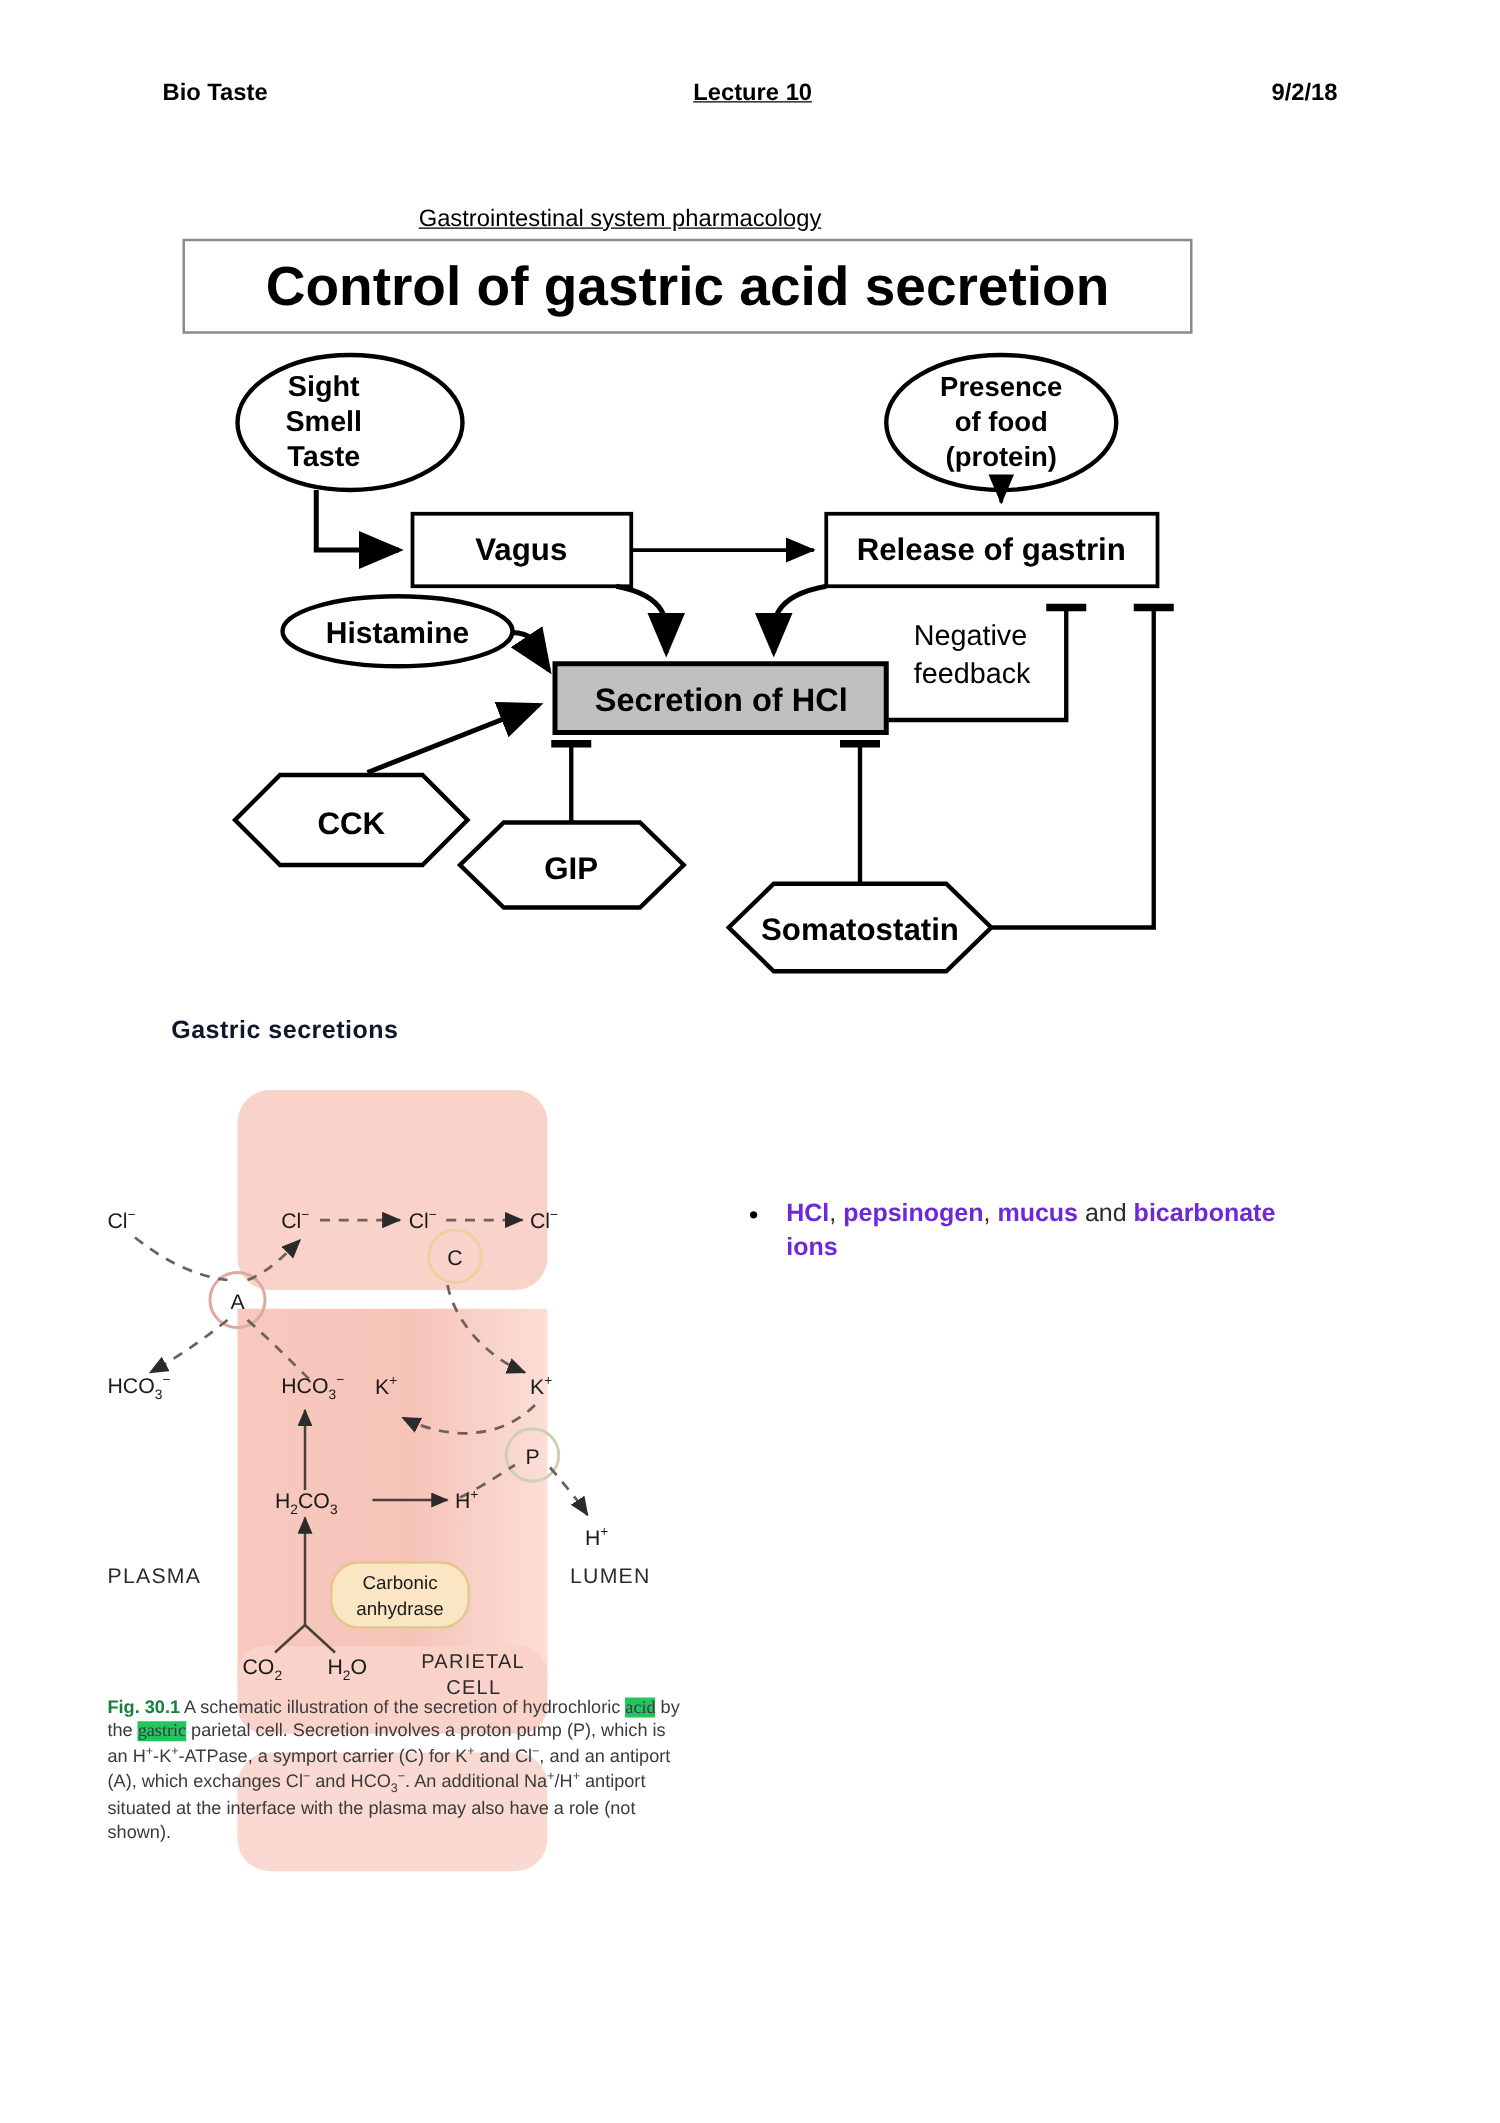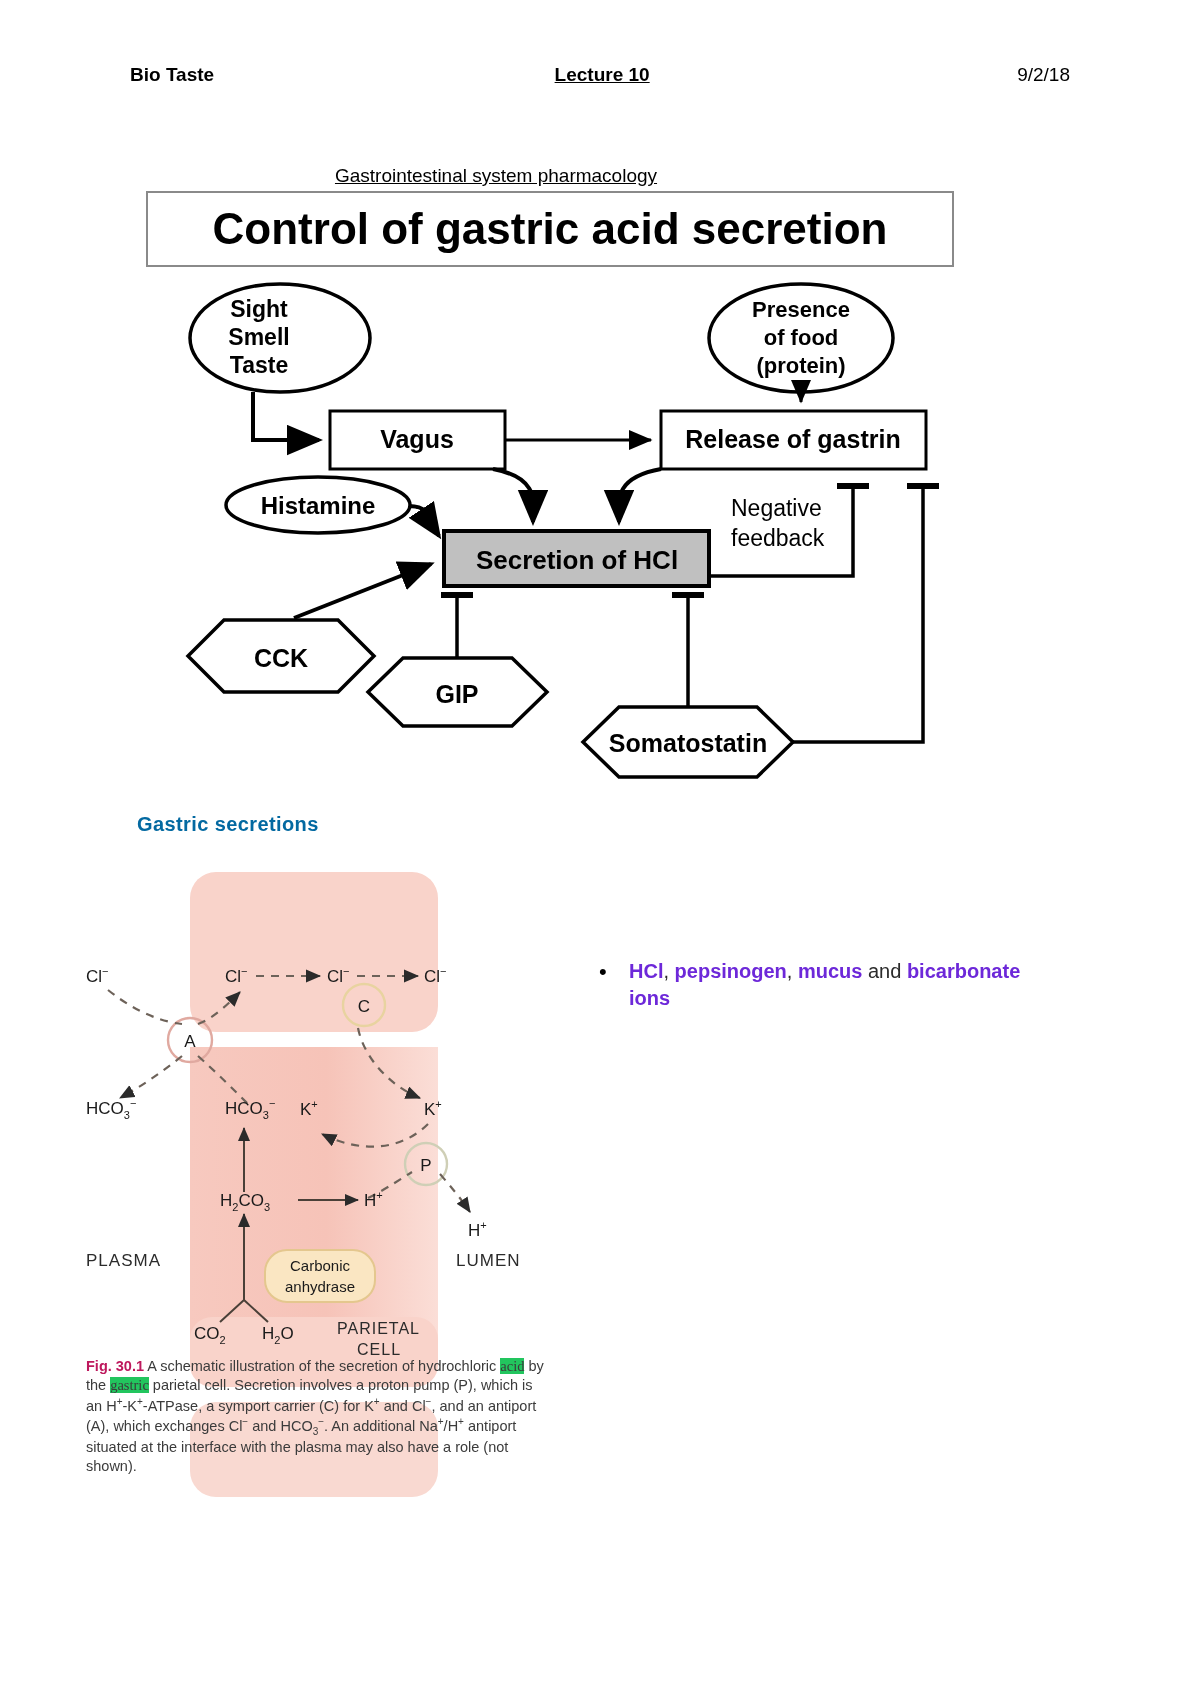--- a/index.html
+++ b/index.html
@@ -12,52 +12,52 @@
     overflow:hidden;
   }
 
   
   .page-header{
     position:absolute;left:130px;top:60px;width:940px;height:30px;
     display:flex;align-items:center;
   }
   .hdr-left{font-weight:bold;font-size:19px;}
   .hdr-center{flex:1;text-align:center;font-weight:bold;font-size:19px;text-decoration:underline;}
-  .hdr-right{font-weight:normal;font-size:19px;margin-left:27px;}
+  .hdr-right{font-weight:bold;font-size:19px;margin-left:27px;}
 
   .doc-subtitle{
     position:absolute;left:0;top:133px;width:992px;text-align:center;
     font-size:19px;text-decoration:underline;margin-top:32px;
   }
 
   
   .flow{
     position:absolute;left:141px;top:186px;width:820px;height:600px;
   }
   .flow svg{display:block;}
 
   
   .section-head{
     position:absolute;left:137px;top:813px;
-    font-size:20px;font-weight:bold;color:#0369a1;
+    font-size:20px;font-weight:bold;color:#0f172a;
     letter-spacing:.4px;
   }
 
   
   .cellfig{
     position:absolute;left:72px;top:862px;width:470px;height:650px;
   }
   .cellfig svg{display:block;}
 
   
   .caption{
     position:absolute;left:86px;top:1357px;width:460px;
     font-size:14.5px;line-height:1.30;color:#3b3b3b;
   }
-  .caption b{color:#be185d;}
+  .caption b{color:#15803d;}
   .hl-green{background:#22c55e;font-family:Liberation Serif, serif;}
   .cap-sup{font-size:10px;vertical-align:super;}
   .cap-sub{font-size:10px;vertical-align:sub;}
 
   
   .bullets{
     position:absolute;left:585px;top:958px;width:470px;
     font-size:20px;line-height:1.33;color:#2b2b2b;
   }
   .bullets ul{margin:0;padding:0;list-style:none;}

